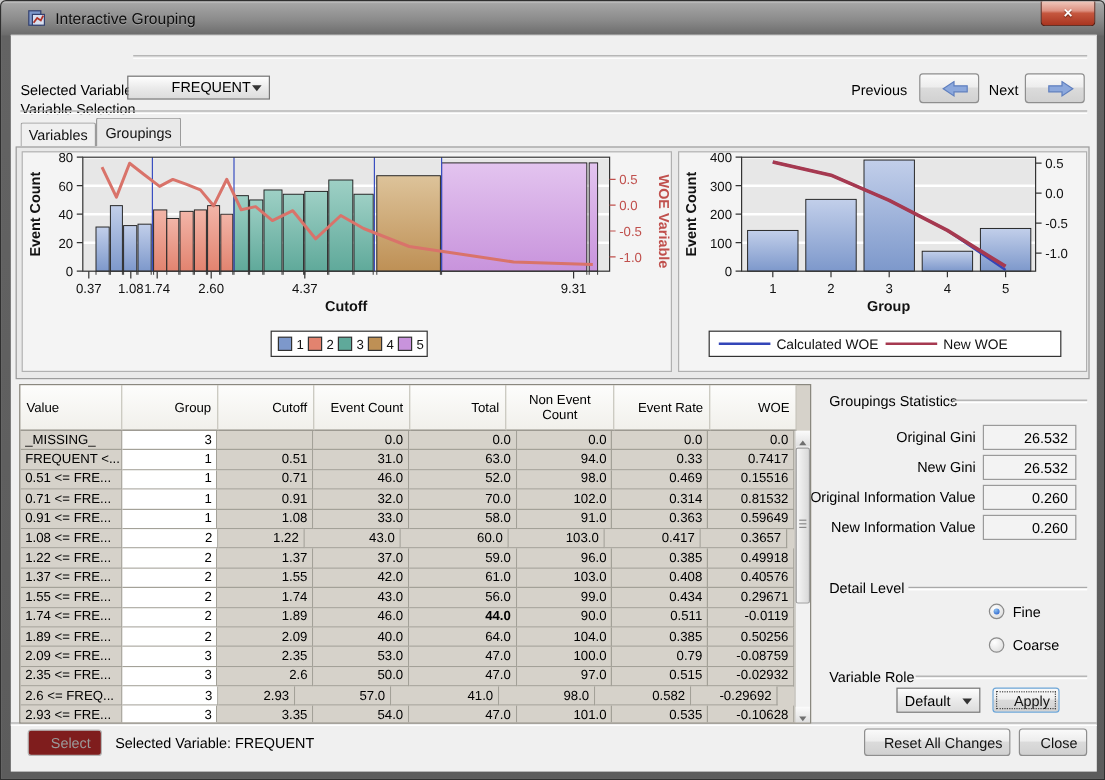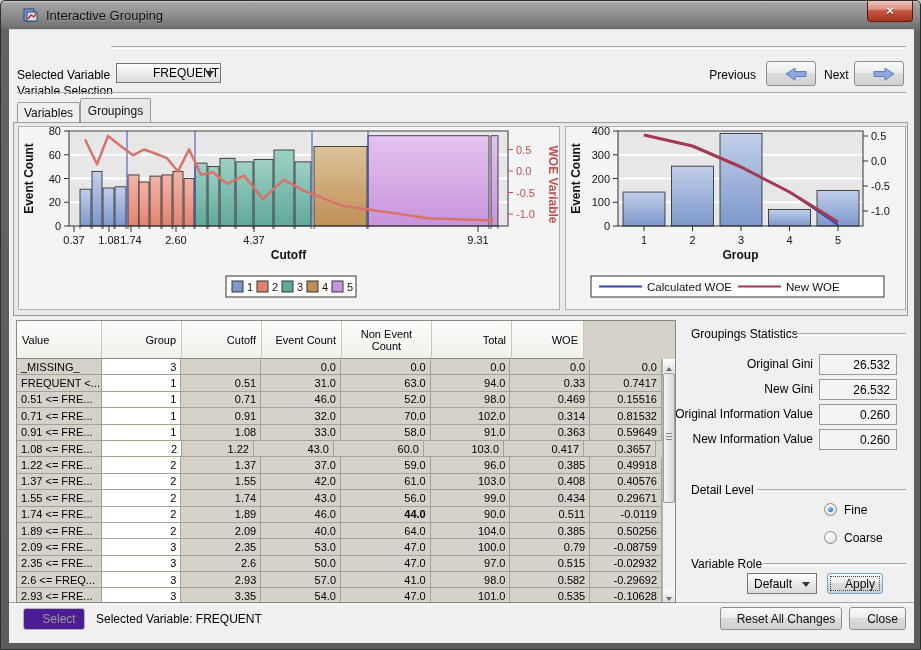--- a/index.html
+++ b/index.html
@@ -19,21 +19,21 @@
   .client *{position:absolute;}
   .sec-label{font-size:12px;color:#000;white-space:nowrap;}
   .rule{height:2px;border-top:1px solid #a9a9a9;box-shadow:0 1px 0 #ffffff;}
   .field-label{font-size:12px;color:#000;white-space:nowrap;}
   .combo{border:1px solid #767676;background:linear-gradient(#fefefe,#e9e9e9 55%,#dcdcdc);font-size:12px;color:#000;
     display:flex;align-items:center;padding:0 20px 0 6px;white-space:nowrap;}
   .combo::after{content:"";position:absolute;right:6px;top:50%;margin-top:-2px;border:4px solid transparent;border-top:5px solid #333;}
   .btn{border:1px solid #8e8e8e;border-radius:3px;font-size:12px;color:#111;
     background:linear-gradient(#fafafa,#ededed 45%,#dbdbdb 50%,#d1d1d1);
     display:flex;align-items:center;justify-content:center;cursor:pointer;font-family:inherit;padding-left:10px;}
-  .btn.disabled{color:#9a9a9a;background:#4c1d95;border-color:#b5b5b5;cursor:default;}
+  .btn.disabled{color:#9a9a9a;background:#7f1d1d;border-color:#b5b5b5;cursor:default;}
   .btn.focused{border-color:#6da6d8;outline:1px dotted #444;outline-offset:-4px;}
   .tab{border:1px solid #9b9b9b;border-bottom:none;border-radius:2px 2px 0 0;
     background:linear-gradient(#ffffff,#eceueb 40%,#dedede);font-size:12px;color:#111;
     display:flex;align-items:center;justify-content:center;z-index:2;cursor:pointer;}
   .tab.active{background:#e9e9e9;z-index:4;}
   .tab-panel{border:1px solid #9b9b9b;background:#e9e9e9;z-index:3;}
   .chart-box{background:#f4f4f4;border:1px solid #b0b0b0;}
   .chart-box svg{position:absolute;left:0;top:0;}
   svg text{font-family:"Liberation Sans",sans-serif;}
   
@@ -79,21 +79,21 @@
     </svg>
     <span class="title-text">Interactive Grouping</span>
     <div class="close-btn">×</div>
   </div>
 
   <div class="client">
 
     <div class="sec-label" style="left:8px;top:10px;margin-top:44px;">Variable Selection</div>
     <div class="rule" style="left:102px;top:16px;width:795px;"></div>
     <div class="field-label" style="left:8px;top:38px;">Selected Variable</div>
-    <div class="combo" style="left:107px;top:33px;width:105px;height:20px;padding-left:36px;">
+    <div class="combo" style="left:97px;top:33px;width:119px;height:20px;padding-left:36px;">
       <span>FREQUENT</span>
     </div>
     <div class="field-label" style="left:695px;top:38px;width:52px;text-align:right;">Previous</div>
     <div class="btn" style="left:757px;top:31px;width:50px;height:25px;">
       <svg width="22" height="14" viewBox="0 0 22 14">
         <path d="M21 4.5 H10 V1 L1 7 L10 13 V9.5 H21 Z" fill="#8ca8dc" stroke="#5f7fbf"></path>
       </svg>
     </div>
     <div class="field-label" style="left:815px;top:38px;">Next</div>
     <div class="btn" style="left:845px;top:31px;width:50px;height:25px;">
@@ -305,22 +305,23 @@
           <text x="220" y="164" font-size="11.5" fill="#111">New WOE</text>
         </svg>
     </div>
 
     <div class="grid" style="left:7px;top:290px;width:660px;height:283px;z-index:5;">
       <div class="grid-header">
           <div class="hcell left" style="width: 85px;">Value</div>
           <div class="hcell" style="width: 80px;">Group</div>
           <div class="hcell" style="width: 80px;">Cutoff</div>
           <div class="hcell" style="width: 80px;">Event Count</div>
+          <div class="hcell" style="width: 80px;">Total</div>
           <div class="hcell center" style="width: 90px;">Non Event Count</div>
-          <div class="hcell" style="width: 80px;">Total</div>
+          <div class="hcell" style="width: 80px;">Event Rate</div>
           <div class="hcell" style="width: 72px;">WOE</div>
         </div>
       <div class="grid-body">
           <div class="row">
             <div class="cell left" style="width: 85px;">_MISSING_</div>
             <div class="cell groupcol" style="width: 80px;">3</div>
             <div class="cell" style="width: 80px;"></div>
             <div class="cell" style="width: 80px;">0.0</div>
             <div class="cell" style="width: 90px;">0.0</div>
             <div class="cell" style="width: 80px;">0.0</div>
@@ -443,21 +444,21 @@
             <div class="cell" style="width: 80px;">2.6</div>
             <div class="cell" style="width: 80px;">50.0</div>
             <div class="cell" style="width: 90px;">47.0</div>
             <div class="cell" style="width: 80px;">97.0</div>
             <div class="cell" style="width: 80px;">0.515</div>
             <div class="cell" style="width: 72px;">-0.02932</div>
           </div>
           <div class="row">
             <div class="cell left" style="width: 85px;">2.6 &lt;= FREQ...</div>
             <div class="cell groupcol" style="width: 80px;">3</div>
-            <div class="cell" style="width: 80px; padding-left: 19px;">2.93</div>
+            <div class="cell" style="width: 64px; padding-left: 19px;">2.93</div>
             <div class="cell" style="width: 80px;">57.0</div>
             <div class="cell" style="width: 90px;">41.0</div>
             <div class="cell" style="width: 80px;">98.0</div>
             <div class="cell" style="width: 80px;">0.582</div>
             <div class="cell" style="width: 72px;">-0.29692</div>
           </div>
           <div class="row">
             <div class="cell left" style="width: 85px;">2.93 &lt;= FRE...</div>
             <div class="cell groupcol" style="width: 80px;">3</div>
             <div class="cell" style="width: 80px;">3.35</div>

